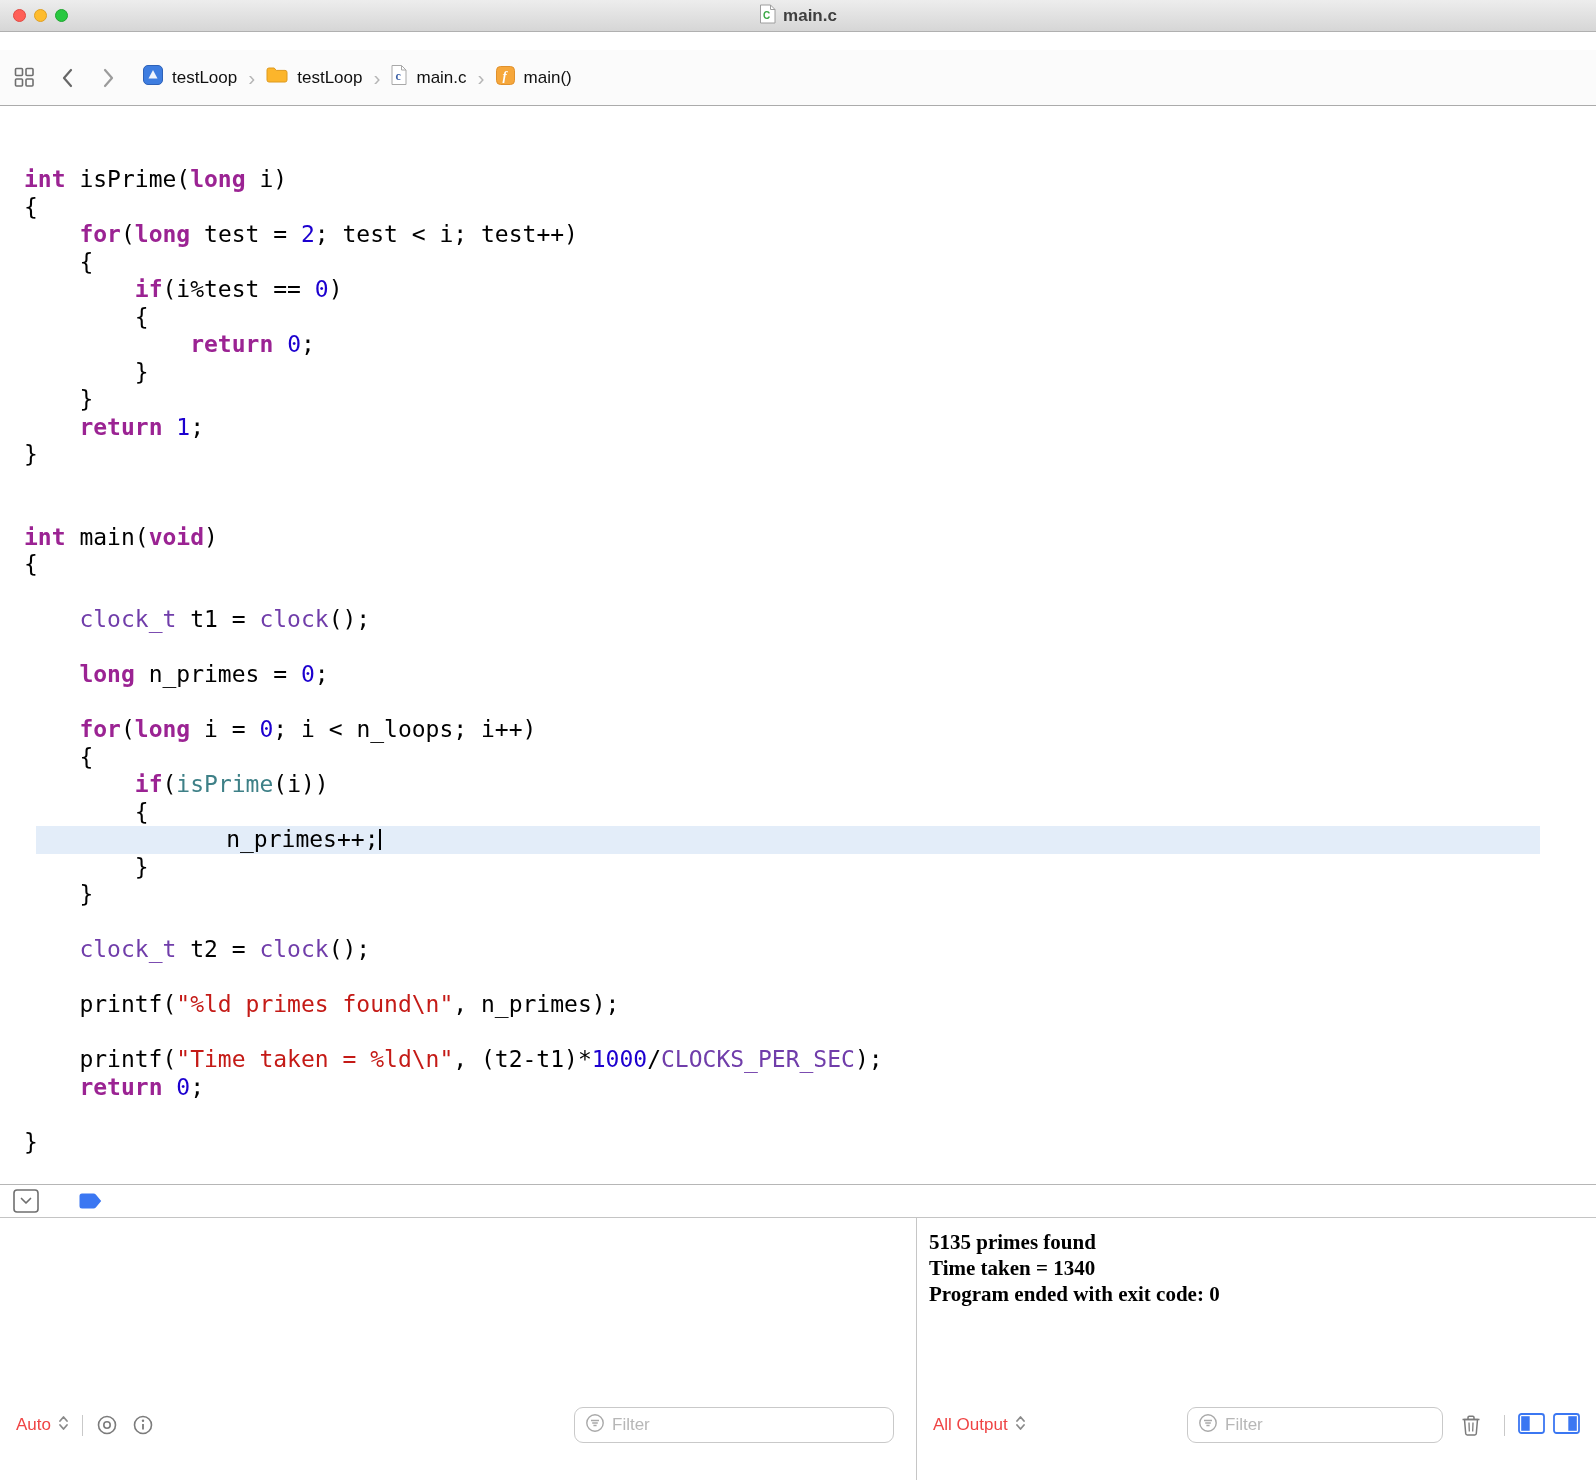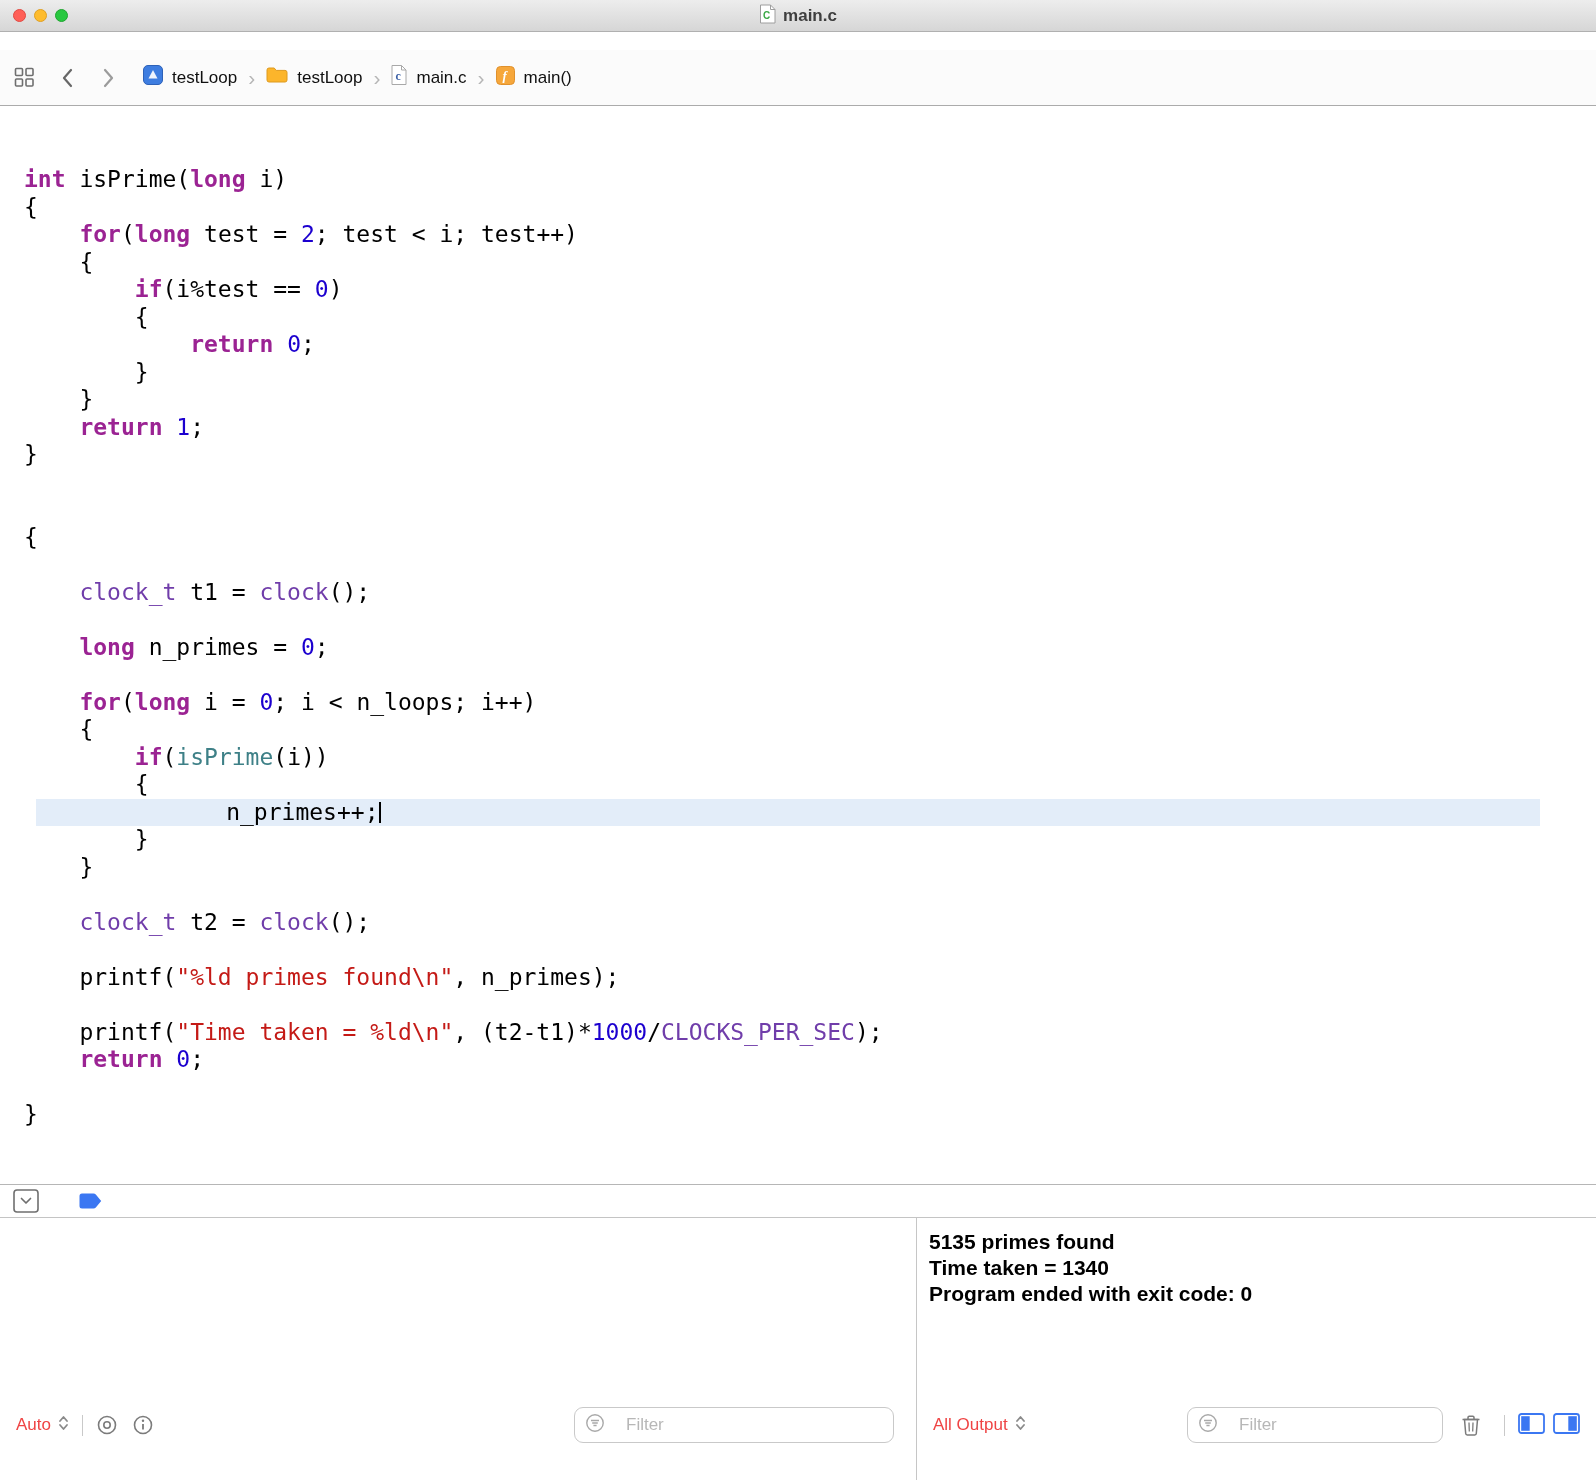--- a/index.html
+++ b/index.html
@@ -47,32 +47,32 @@
                  padding-left:13px; gap:40px; }
   .strip-btn { display:flex; align-items:center; justify-content:center; }
   .blue-icon { color:var(--accent_blue); }
 
   
   .debug-area { flex:none; height:262px; display:flex; background:#fff; }
   .vars-pane { width:916px; flex:none; display:flex; flex-direction:column; }
   .pane-divider { width:1px; flex:none; background:#C6C6C6; }
   .console-pane { flex:1; display:flex; flex-direction:column; }
   .vars-view { flex:1; }
-  .console-output { flex:1; padding:11px 12px; font-family:Liberation Sans, sans-serif;
+  .console-output { flex:1; padding:11px 12px; font-family:Liberation Serif, serif;
                     font-size:21px; line-height:26px; font-weight:bold; color:#000; }
   .console-line { white-space:pre; }
 
   .debug-bar { flex:none; height:82px; display:flex; align-items:flex-start; padding:8px 16px 0 16px; }
   .bar-inner { display:flex; align-items:center; width:100%; height:38px; }
   .scope { display:flex; align-items:center; gap:7px; font-size:17px; color:#ef4444; }
   .vdiv { width:1px; height:21px; background:#C9C9C9; margin:0 13px; flex:none; }
   .icon-btn { display:flex; align-items:center; justify-content:center; margin-right:14px; }
   .spacer { flex:1; }
   .filter-field { height:36px; border:1px solid #C9C9C9; border-radius:9px; background:#fff;
-                  display:flex; align-items:center; padding:0 9px; gap:20px; flex:none; }
+                  display:flex; align-items:center; padding:0 9px; gap:6px; flex:none; }
   .filter-field.wide { width:320px; margin-right:6px; }
   .filter-field.narrow { width:256px; }
   .filter-field input { border:none; outline:none; font-size:17px; color:#333; width:100%; background:transparent; font-family:"Liberation Sans",sans-serif; }
   .filter-field input::placeholder { color:#B7B7B7; }
   .panel-btns { display:flex; align-items:center; gap:8px; }
 </style>
 </head>
 <body>
 
 <div class="window">
@@ -169,20 +169,21 @@
         <div class="code-line"><span class="tok-pl">    {</span></div>
         <div class="code-line"><span class="tok-pl">        </span><span class="tok-kw">if</span><span class="tok-pl">(i%test == </span><span class="tok-num">0</span><span class="tok-pl">)</span></div>
         <div class="code-line"><span class="tok-pl">        {</span></div>
         <div class="code-line"><span class="tok-pl">            </span><span class="tok-kw">return</span><span class="tok-pl"> </span><span class="tok-num">0</span><span class="tok-pl">;</span></div>
         <div class="code-line"><span class="tok-pl">        }</span></div>
         <div class="code-line"><span class="tok-pl">    }</span></div>
         <div class="code-line"><span class="tok-pl">    </span><span class="tok-kw">return</span><span class="tok-pl"> </span><span class="tok-num">1</span><span class="tok-pl">;</span></div>
         <div class="code-line"><span class="tok-pl">}</span></div>
         <div class="code-line"></div>
         <div class="code-line"></div>
+        <div class="code-line"><span class="tok-kw">int</span><span class="tok-pl"> main(</span><span class="tok-kw">void</span><span class="tok-pl">)</span></div>
         <div class="code-line"><span class="tok-pl">{</span></div>
         <div class="code-line"></div>
         <div class="code-line"><span class="tok-pl">    </span><span class="tok-typ">clock_t</span><span class="tok-pl"> t1 = </span><span class="tok-typ">clock</span><span class="tok-pl">();</span></div>
         <div class="code-line"></div>
         <div class="code-line"><span class="tok-pl">    </span><span class="tok-kw">long</span><span class="tok-pl"> n_primes = </span><span class="tok-num">0</span><span class="tok-pl">;</span></div>
         <div class="code-line"></div>
         <div class="code-line"><span class="tok-pl">    </span><span class="tok-kw">for</span><span class="tok-pl">(</span><span class="tok-kw">long</span><span class="tok-pl"> i = </span><span class="tok-num">0</span><span class="tok-pl">; i &lt; n_loops; i++)</span></div>
         <div class="code-line"><span class="tok-pl">    {</span></div>
         <div class="code-line"><span class="tok-pl">        </span><span class="tok-kw">if</span><span class="tok-pl">(</span><span class="tok-fn">isPrime</span><span class="tok-pl">(i))</span></div>
         <div class="code-line"><span class="tok-pl">        {</span></div>

